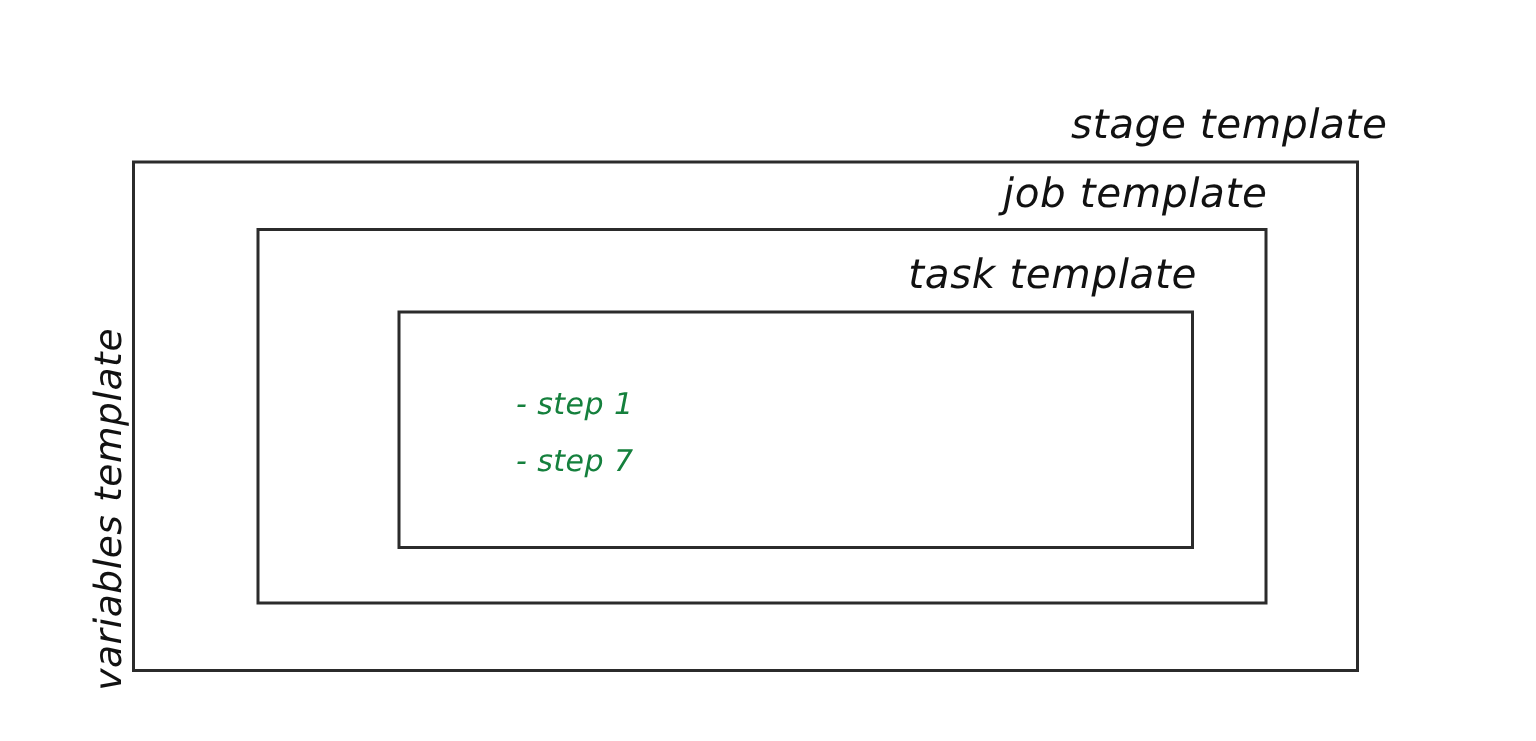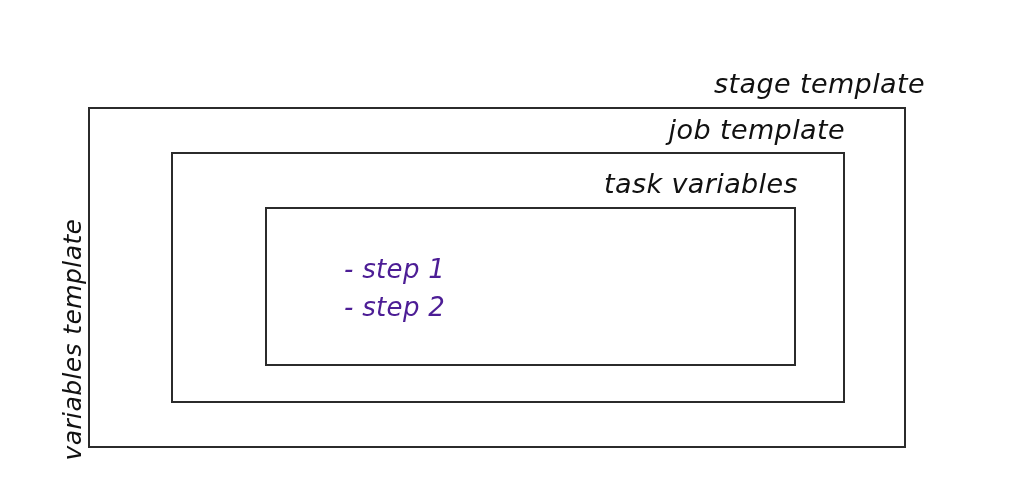--- a/index.html
+++ b/index.html
@@ -90,45 +90,45 @@
   .steps {
     position: absolute;
     left: 344px;
     top: 250px;
     margin: 0;
     padding: 0;
     list-style: none;
   }
   .steps li {
     font-family: "DejaVu Sans", sans-serif;
-    font-size: 26px;
+    font-size: 20px;
     font-style: italic;
     letter-spacing: 0.3px;
-    color: #4c1d95;
+    color: #15803d;
     line-height: 38px;
     white-space: nowrap;
   }
 </style>
 </head>
 <body>
 
 <div id="canvas">
 
   <div class="box box-stage"></div>
 
   <div class="box box-job"></div>
 
   <div class="box box-task"></div>
 
   <div class="label label-stage">stage template</div>
 
   <div class="label label-job">job template</div>
 
-  <div class="label label-task">task variables</div>
+  <div class="label label-task">task template</div>
 
   <div class="label-vertical">variables template</div>
 
   <ul class="steps">
     <li>- step 1</li>
-    <li>- step 2</li>
+    <li>- step 7</li>
   </ul>
 
 </div>
 
 </body></html>

